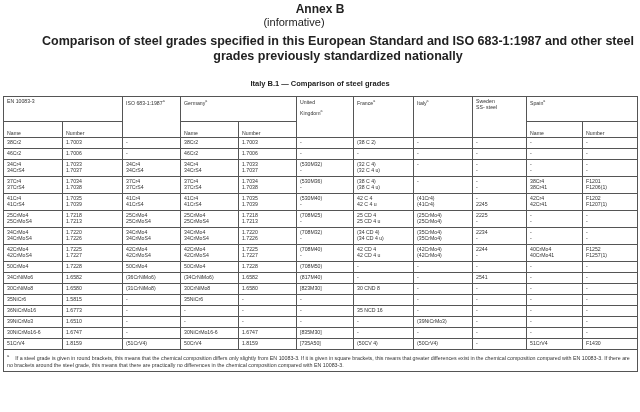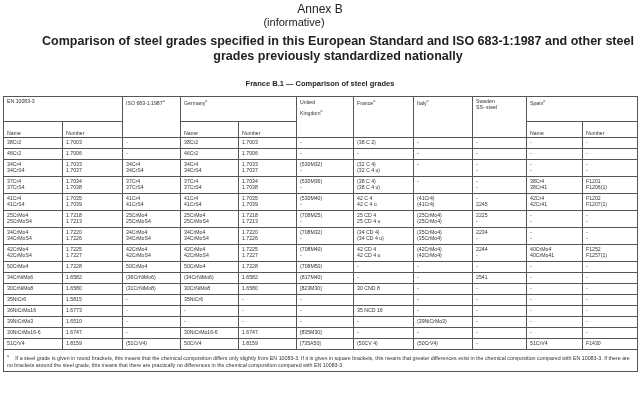--- a/index.html
+++ b/index.html
@@ -1,17 +1,17 @@
 <!DOCTYPE html>
 <html><head>
   <meta charset="utf-8">
   <style>
     html, body { margin: 0; padding: 0; background: #ffffff; }
     body { width: 640px; height: 412px; overflow: hidden; position: relative; font-family: "Liberation Sans", sans-serif; color: #222; }
-    .annex { position: absolute; top: 2px; left: 0; width: 640px; text-align: center; font-size: 12px; font-weight: normal; line-height: 14px; }
+    .annex { position: absolute; top: 2px; left: 0; width: 640px; text-align: center; font-size: 12px; font-weight: bold; line-height: 14px; }
     .informative { position: absolute; top: 16px; left: 0; width: 588px; text-align: center; font-size: 11px; line-height: 13px; }
     .title { position: absolute; top: 34px; left: 28px; width: 620px; text-align: center; font-size: 12.5px; font-weight: bold; line-height: 15px; }
     .caption { position: absolute; top: 79px; left: 0; width: 640px; text-align: center; font-size: 7.5px; font-weight: bold; line-height: 10px; }
     table.grades { position: absolute; top: 96px; left: 3px; width: 634px; border-collapse: collapse; table-layout: fixed; font-size: 5.2px; line-height: 6.2px; color: #333; }
     table.grades td, table.grades th { border: 1px solid #555; padding: 1px 3px; vertical-align: top; text-align: left; font-weight: normal; overflow: hidden; white-space: nowrap; }
     table.grades th { height: auto; }
     tr.hdr1 th { height: 22px; }
     tr.hdr2 th { height: 13px; vertical-align: bottom; }
     tr.single td { height: 8px; }
     tr.double td { height: 14px; }
@@ -20,21 +20,21 @@
     .footnote-cell { white-space: normal !important; font-size: 5.3px; line-height: 7px; padding: 2px 3px !important; }
     .fn-mark { font-size: 4px; vertical-align: super; margin-right: 6px; }
     .thickbottom { border-bottom: 1.5px solid #333 !important; }
   </style>
 </head>
 <body>
 
 <div class="annex">Annex B</div>
 <div class="informative">(informative)</div>
 <div class="title">Comparison of steel grades specified in this European Standard and ISO 683-1:1987 and other steel grades previously standardized nationally</div>
-<div class="caption">France B.1 — Comparison of steel grades</div>
+<div class="caption">Italy B.1 — Comparison of steel grades</div>
 
 <table class="grades">
   <colgroup>
     <col style="width:59px">
       <col style="width:60px">
       <col style="width:58px">
       <col style="width:58px">
       <col style="width:58px">
       <col style="width:57px">
       <col style="width:60px">

